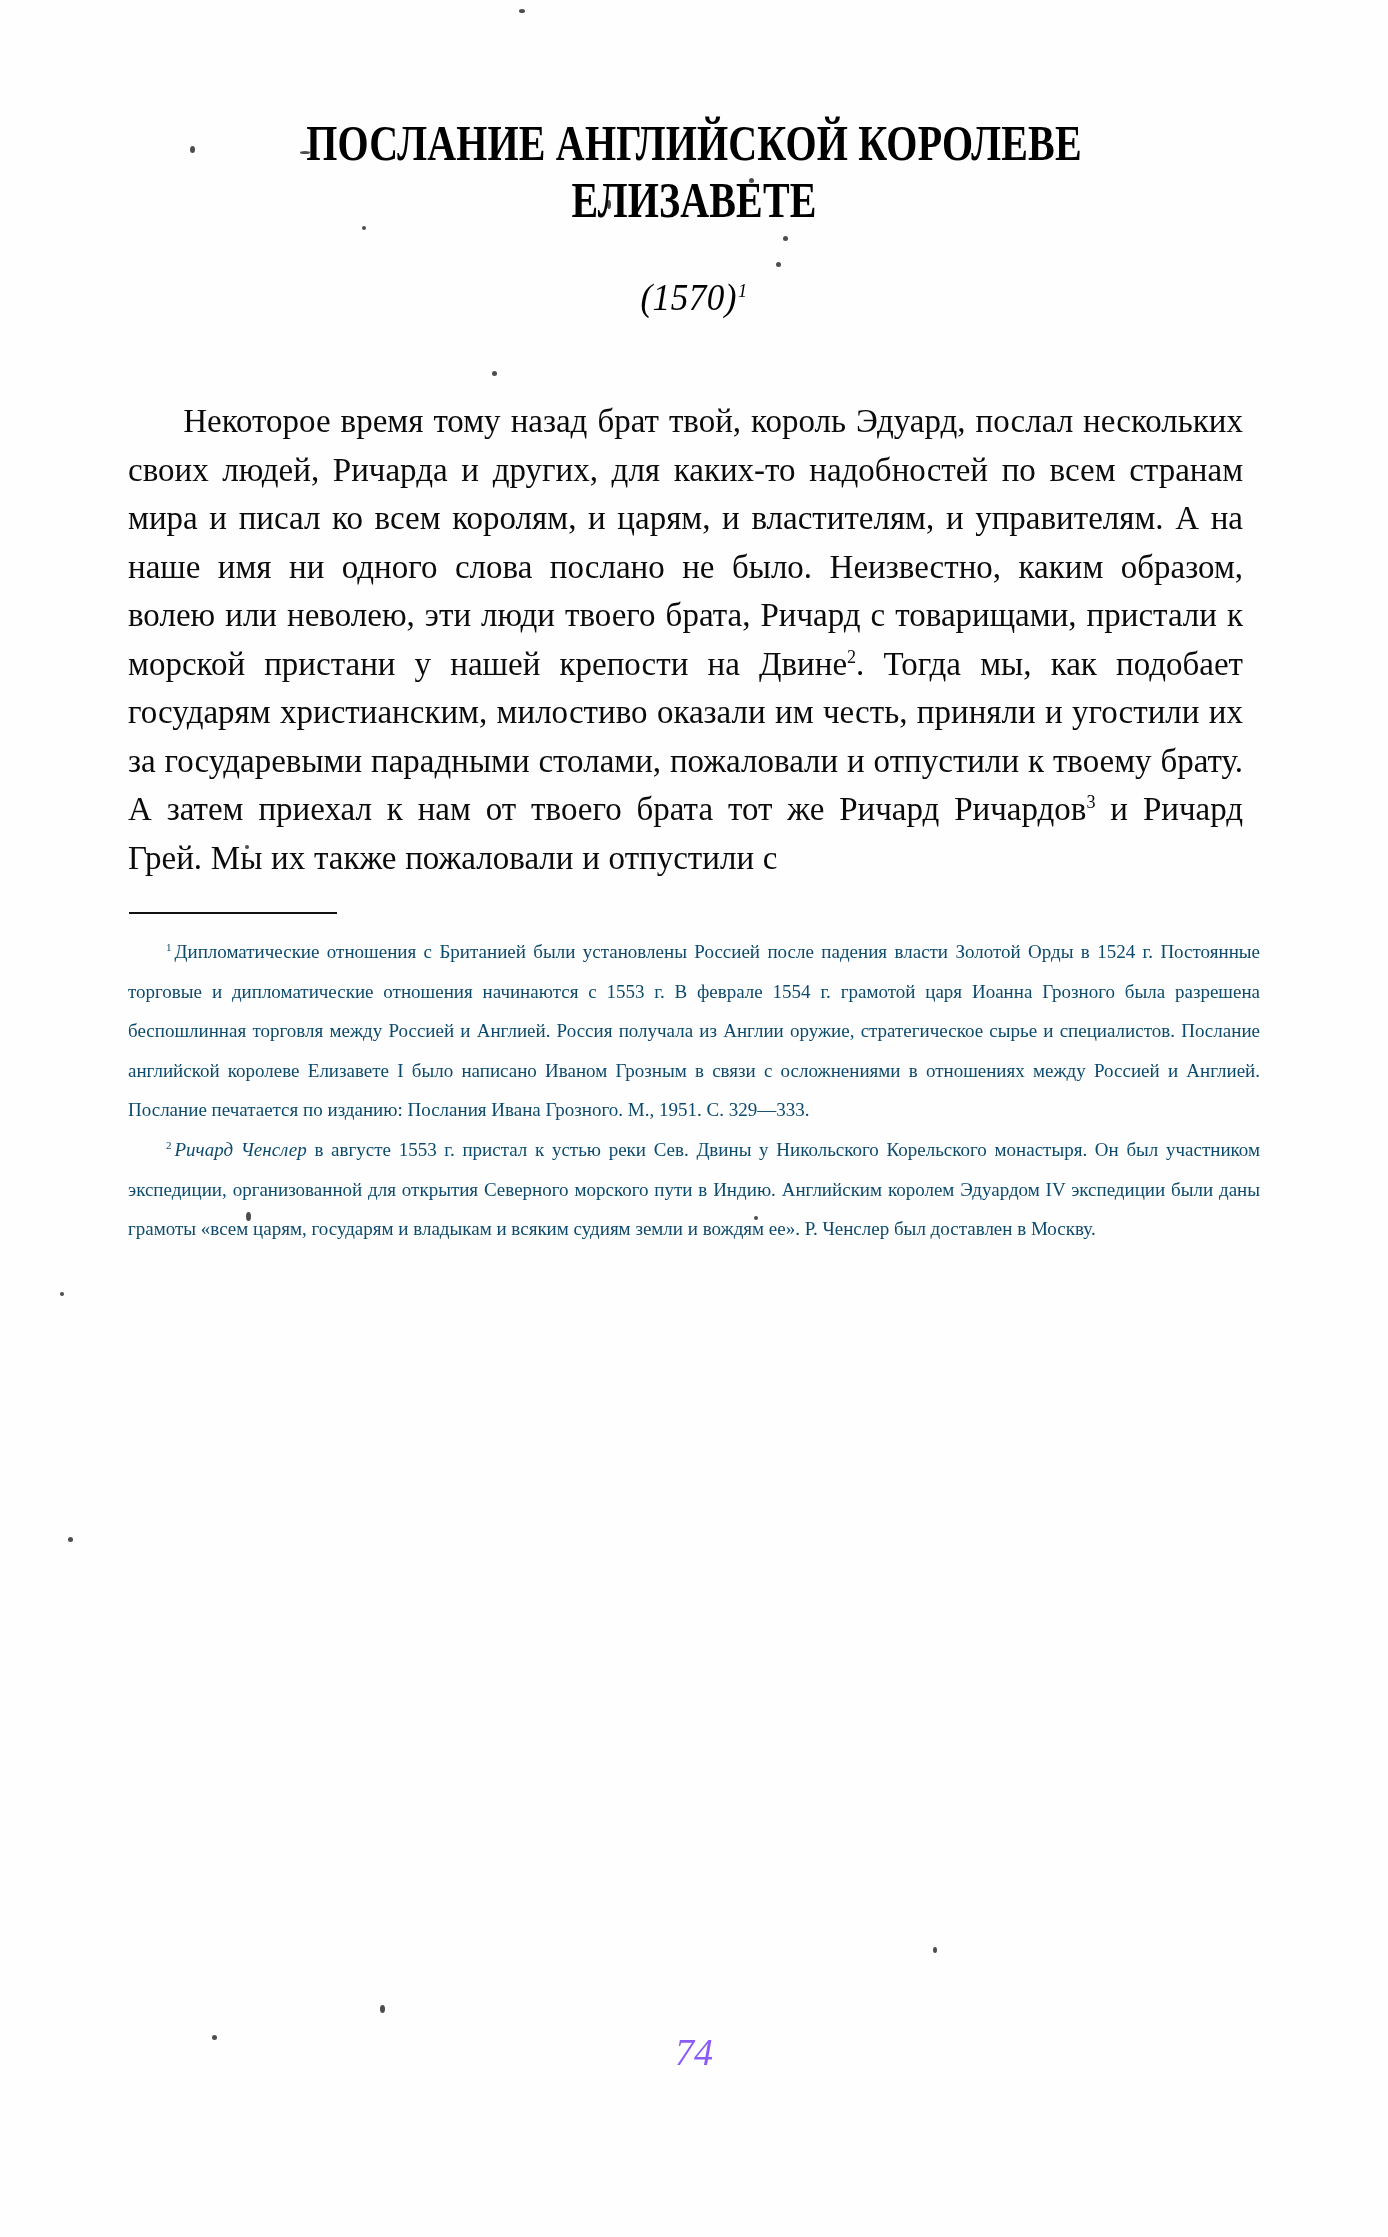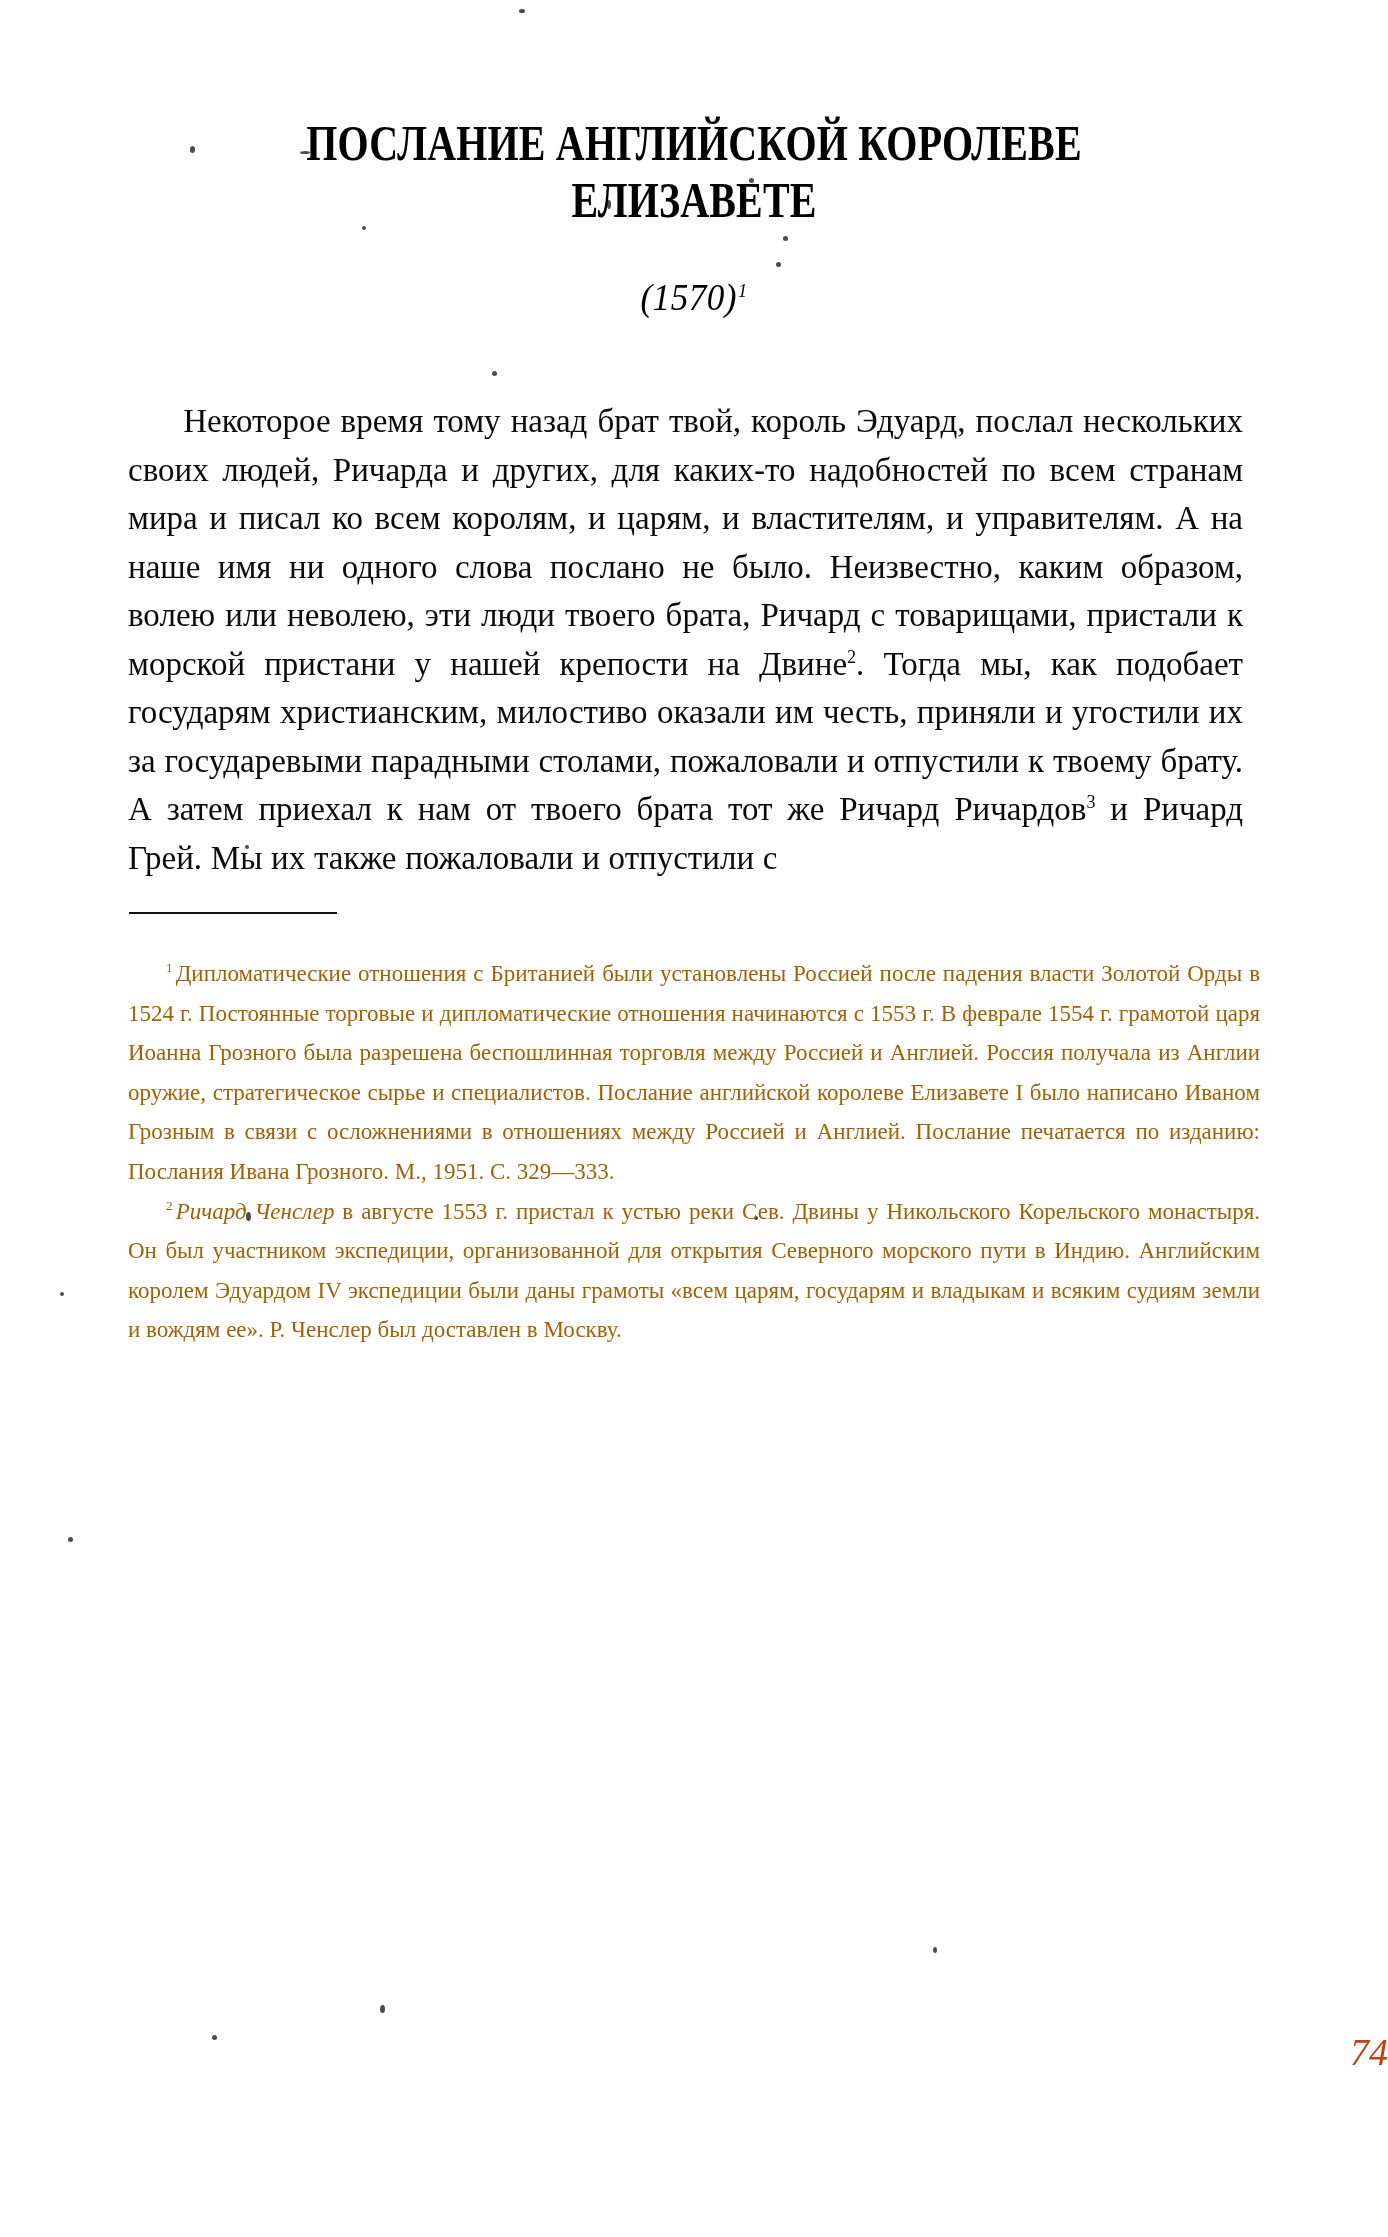--- a/index.html
+++ b/index.html
@@ -91,26 +91,26 @@
   .fn-rule {
     margin-top: 30px;
     margin-left: 1px;
     width: 208px;
     height: 0;
     border-top: 2px solid #111;
   }
 
   
   .footnotes {
-    margin-top: 40px;
-    font-size: 23px;
+    margin-top: 18px;
+    font-size: 19px;
     line-height: 39.6px;
     text-align: justify;
     text-align-last: left;
-    color: #a16207;
+    color: #0c4a6e;
   }
   .footnote {
     text-indent: 38px;
     margin: 0;
   }
   .footnote + .footnote {
     margin-top: 0px;
   }
   .footnote.last {
     text-align: left;
@@ -125,24 +125,24 @@
   .fn-italic {
     font-style: italic;
   }
 
   
   .folio {
     position: absolute;
     left: 0;
     right: 0;
     top: 2030px;
-    text-align: right;
+    text-align: center;
     font-style: italic;
     font-size: 38px;
-    color: #c2410c;
+    color: #8b5cf6;
   }
 
   
   .speck {
     position: absolute;
     background: #1b1b1b;
     border-radius: 50%;
     opacity: .78;
     pointer-events: none;
   }

